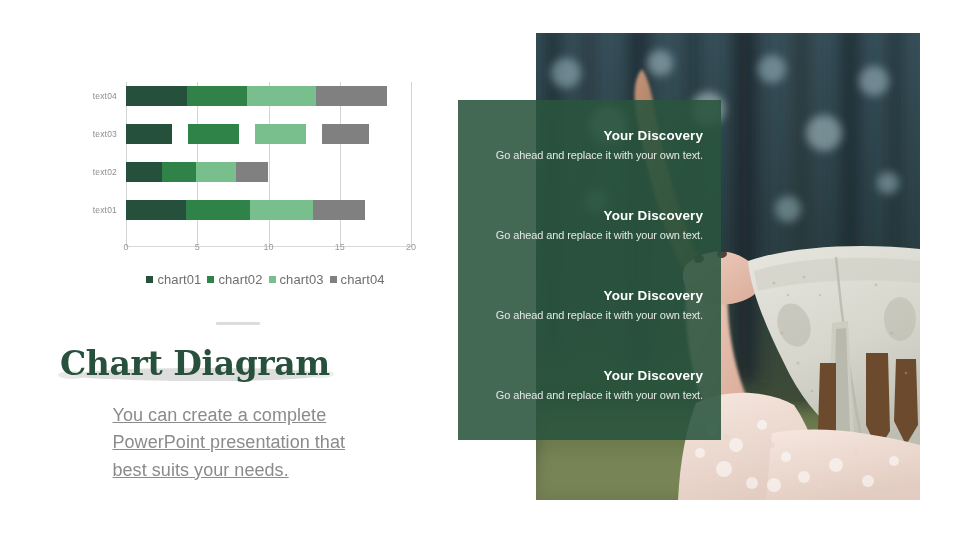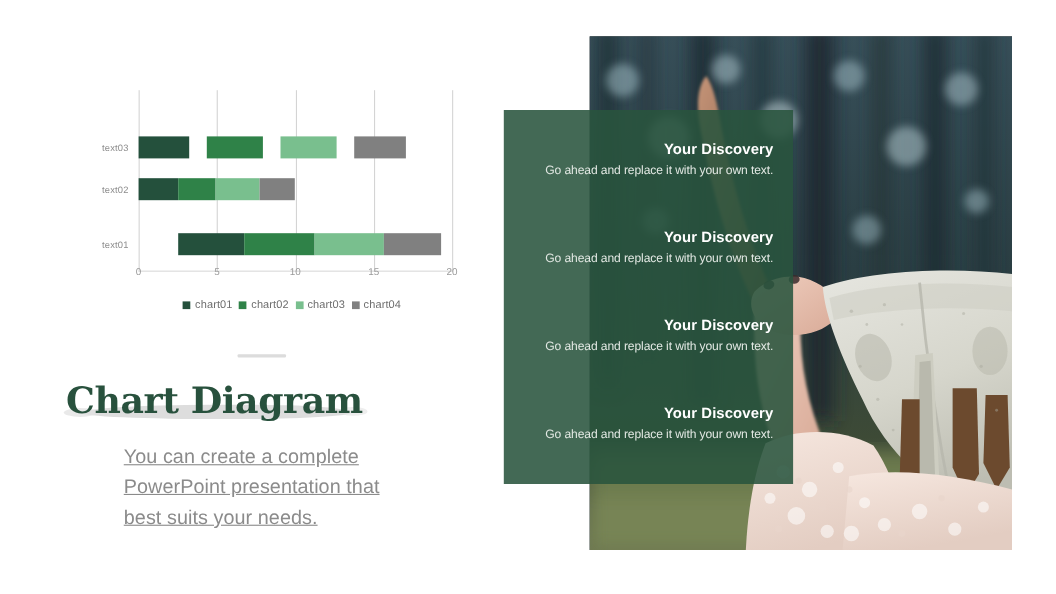--- a/index.html
+++ b/index.html
@@ -76,21 +76,21 @@
     display: flex;
     align-items: center;
     white-space: nowrap;
   }
   .legend-swatch {
     width: 7px; height: 7px;
     margin-right: 4px;
     flex: none;
   }
   .legend-text {
-    font-size: 10px;
+    font-size: 13px;
     color: #6e6e6e;
     margin-right: 6px;
     letter-spacing: .1px;
   }
 
   
   #title-block {
     position: absolute;
     left: 60px; top: 322px;
     width: 355px;
@@ -200,35 +200,42 @@
 <body>
 
 <div id="chart-area">
   <div id="plot">
     <div class="baseline-axis"></div>
   <div class="gridline" style="left: 0px;"></div>
       <div class="gridline" style="left: 71.25px;"></div>
       <div class="gridline" style="left: 142.5px;"></div>
       <div class="gridline" style="left: 213.75px;"></div>
       <div class="gridline" style="left: 285px;"></div>
+      <div class="bar-row" style="top: 4px;">
+        <div class="seg" style="width: 61.275px; background: rgb(36, 80, 60);"></div>
+        <div class="seg" style="width: 59.85px; background: rgb(47, 130, 72);"></div>
+        <div class="seg" style="width: 68.4px; background: rgb(121, 191, 142);"></div>
+        <div class="seg" style="width: 71.25px; background: rgb(128, 128, 128);"></div>
+        <span class="cat-label">text04</span>
+      </div>
       <div class="bar-row" style="top: 42px; gap: 16px;">
         <div class="seg" style="width: 45.6px; background: rgb(36, 80, 60);"></div>
         <div class="seg" style="width: 51.3px; background: rgb(47, 130, 72);"></div>
         <div class="seg" style="width: 51.3px; background: rgb(121, 191, 142);"></div>
         <div class="seg" style="width: 47.025px; background: rgb(128, 128, 128);"></div>
         <span class="cat-label">text03</span>
       </div>
       <div class="bar-row" style="top: 80px; text-align: center;">
         <div class="seg" style="width: 35.625px; background: rgb(36, 80, 60);"></div>
         <div class="seg" style="width: 34.2px; background: rgb(47, 130, 72);"></div>
         <div class="seg" style="width: 39.9px; background: rgb(121, 191, 142);"></div>
         <div class="seg" style="width: 32.775px; background: rgb(128, 128, 128);"></div>
         <span class="cat-label">text02</span>
       </div>
-      <div class="bar-row" style="top: 130px; padding-left: 36px;">
+      <div class="bar-row" style="top: 118px;">
         <div class="seg" style="width: 59.85px; background: rgb(36, 80, 60);"></div>
         <div class="seg" style="width: 64.125px; background: rgb(47, 130, 72);"></div>
         <div class="seg" style="width: 62.7px; background: rgb(121, 191, 142);"></div>
         <div class="seg" style="width: 52.725px; background: rgb(128, 128, 128);"></div>
         <span class="cat-label">text01</span>
       </div>
     </div>
   <div id="legend">
       <div class="legend-item">
         <span class="legend-swatch" style="background: rgb(36, 80, 60);"></span>

